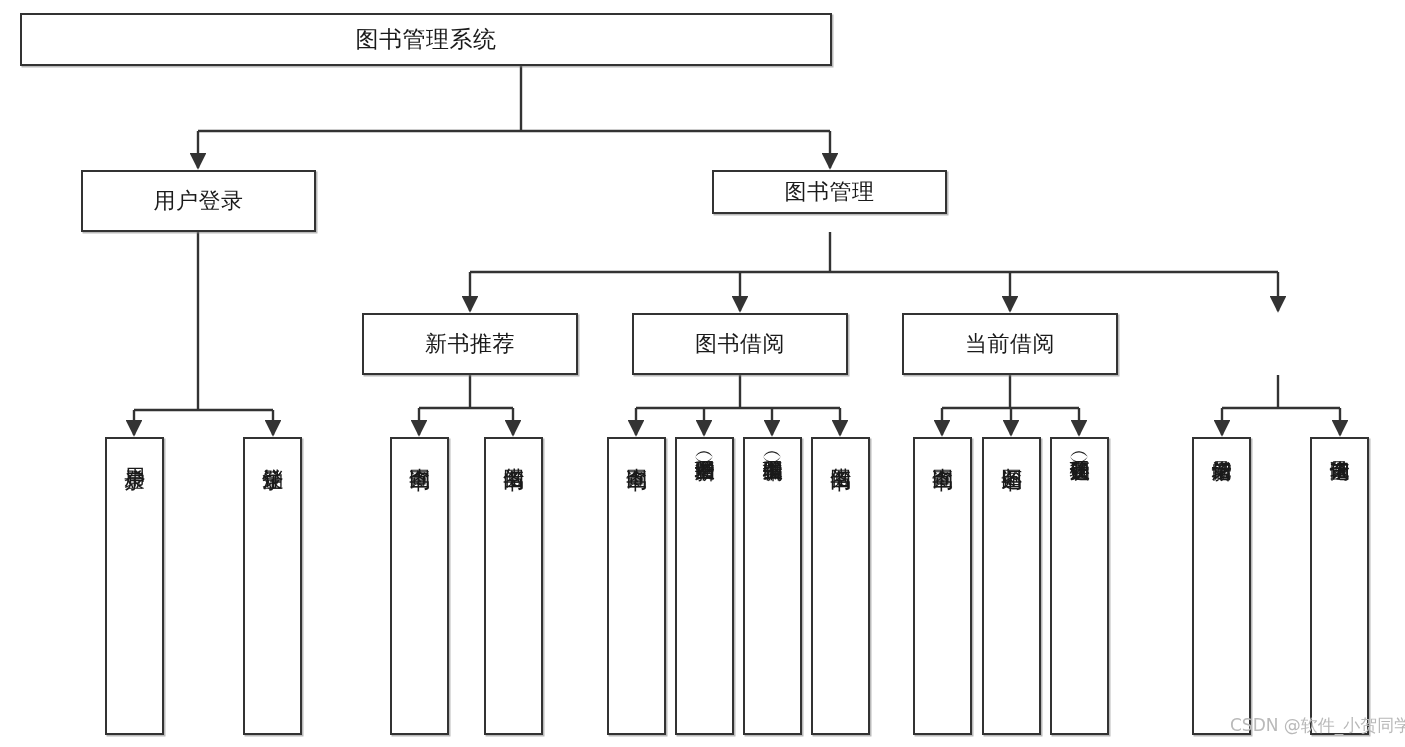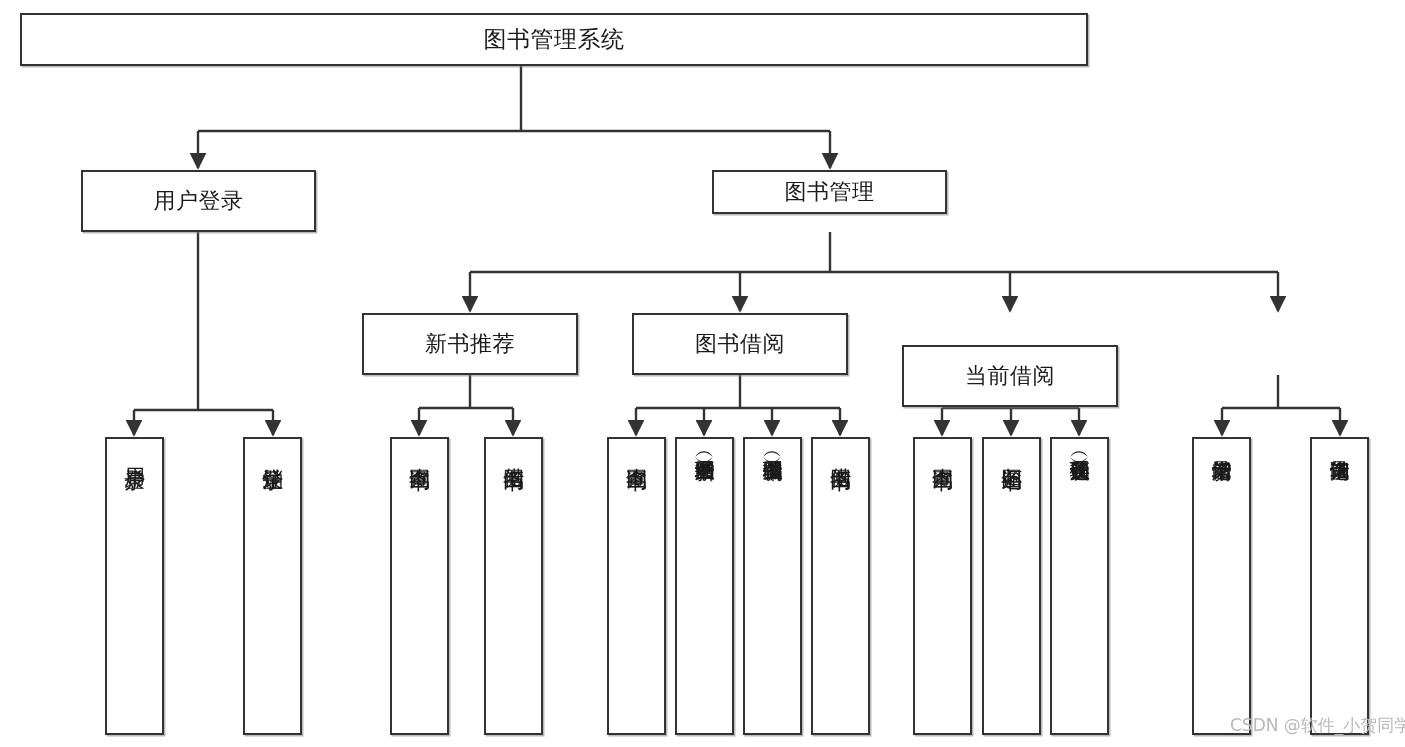--- a/index.html
+++ b/index.html
@@ -133,38 +133,38 @@
       <path d="M 1011 408 L 1011 435" marker-end="url(#arrow)"></path>
       <path d="M 1079 408 L 1079 435" marker-end="url(#arrow)"></path>
 
       <path d="M 1278 375 L 1278 408"></path>
       <path d="M 1222 408 L 1340 408"></path>
       <path d="M 1222 408 L 1222 435" marker-end="url(#arrow)"></path>
       <path d="M 1340 408 L 1340 435" marker-end="url(#arrow)"></path>
     </g>
   </svg>
 
-  <div class="node horiz root" style="left:20px; top:13px; width:1068px; height:53px;">
+  <div class="node horiz root" style="left:20px; top:13px; width:812px; height:53px;">
     <span class="node-label">图书管理系统</span>
   </div>
 
   <div class="node horiz" style="left:81px; top:170px; width:235px; height:62px;">
     <span class="node-label">用户登录</span>
   </div>
   <div class="node horiz" style="left:712px; top:170px; width:235px; height:44px;">
     <span class="node-label">图书管理</span>
   </div>
 
   <div class="node horiz" style="left:632px; top:313px; width:216px; height:62px;">
     <span class="node-label">图书借阅</span>
   </div>
   <div class="node horiz" style="left:362px; top:313px; width:216px; height:62px;">
     <span class="node-label">新书推荐</span>
   </div>
-  <div class="node horiz" style="left:902px; top:313px; width:216px; height:62px;margin-top:32px;">
+  <div class="node horiz" style="left:902px; top:313px; width:216px; height:62px;">
     <span class="node-label">当前借阅</span>
   </div>
 
   <div class="node vert" style="left:105px; top:437px; width:59px; height:298px;">
     <span class="node-label">用户登录</span>
   </div>
   <div class="node vert" style="left:243px; top:437px; width:59px; height:298px;">
     <span class="node-label">注销登录</span>
   </div>
 

